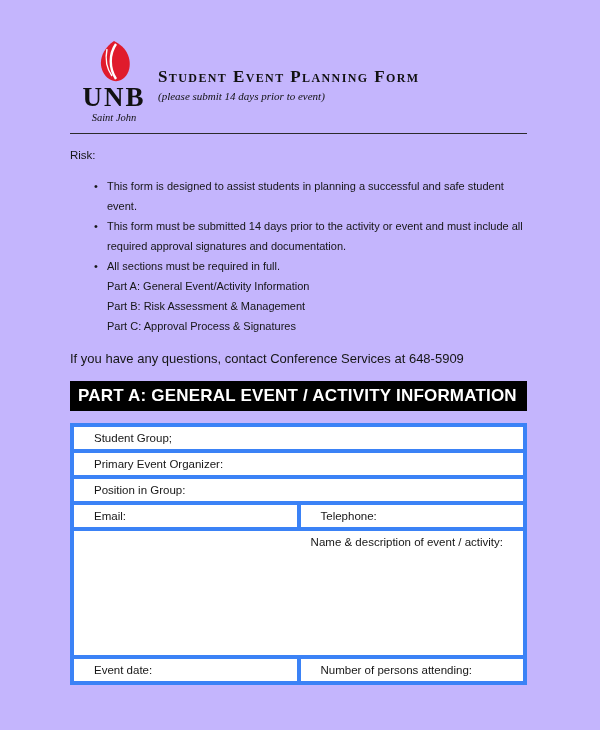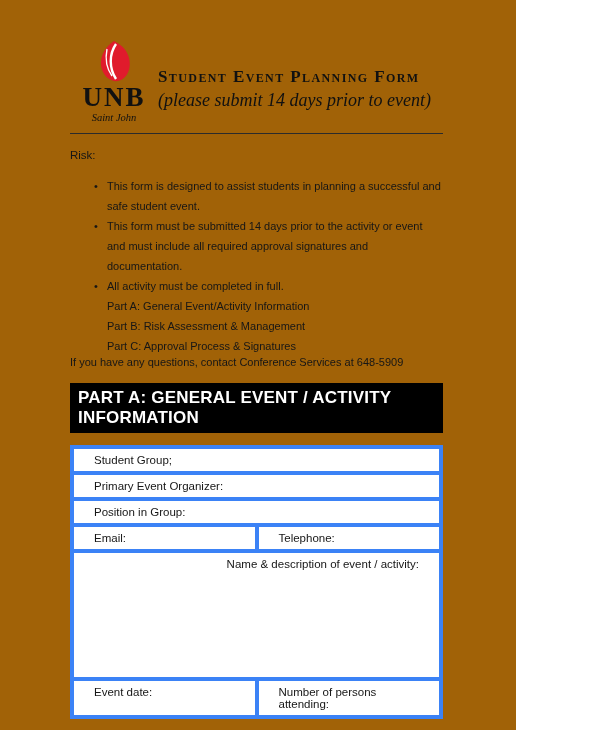--- a/index.html
+++ b/index.html
@@ -1,21 +1,21 @@
 <!DOCTYPE html>
 <html><head>
 <meta charset="utf-8">
 <style>
   * { margin: 0; padding: 0; box-sizing: border-box; }
   html, body { background: #ffffff; }
   .page {
     position: relative;
-    width: 516px;
+    width: 600px;
     height: 730px;
-    background: #a16207;
+    background: #c4b5fd;
     font-family: "Liberation Sans", sans-serif;
     color: #161616;
     padding: 40px 73px 0 70px;
     overflow: hidden;
   }
 
   
   .header { display: flex; align-items: flex-start; }
   .logo { width: 88px; flex: 0 0 auto; text-align: center; }
   .logo-flame { display: block; margin: 0 auto; }
@@ -30,33 +30,33 @@
   }
   .title-block { flex: 1 1 auto; text-align: left; padding-top: 27px; }
   .form-title {
     font-family: "Liberation Serif", serif;
     font-variant: small-caps;
     font-size: 17px; font-weight: bold; letter-spacing: 1.4px;
     color: #111;
   }
   .form-subtitle {
     font-family: "Liberation Serif", serif;
-    font-style: italic; font-size: 18px; margin-top: 3px; color: #111;
+    font-style: italic; font-size: 11px; margin-top: 3px; color: #111;
   }
   .rule { border: none; border-top: 1.2px solid #2b2b2b; margin-top: 10px; }
 
   
   .notes-label { font-size: 11.5px; margin-top: 15px; }
   .notes-list { list-style: none; margin-top: 15px; font-size: 11px; line-height: 20px; }
   .notes-list > li { position: relative; padding-left: 37px; }
   .bullet-li::before {
     content: "\2022";
     position: absolute; left: 24px; top: 0;
   }
-  .contact-line { font-size: 11px; }
+  .contact-line { font-size: 13px; margin-top: 15px; }
 
   
   .section-bar {
     margin-top: 15px;
     background: #000000; color: #ffffff;
     font-size: 17px; font-weight: bold;
     letter-spacing: 0.2px;
     padding: 5px 8px;
   }
 
@@ -99,21 +99,21 @@
   <section>
     <div class="notes-label">Risk:</div>
     <ul class="notes-list">
       <li class="bullet-li">
         <span>This form is designed to assist students in planning a successful and safe student event.</span>
       </li>
       <li class="bullet-li">
         <span>This form must be submitted 14 days prior to the activity or event and must include all required approval signatures and documentation.</span>
       </li>
       <li class="bullet-li">
-        <span>All activity must be completed in full.</span>
+        <span>All sections must be required in full.</span>
         <div>Part A: General Event/Activity Information</div>
         <div>Part B: Risk Assessment &amp; Management</div>
         <div>Part C: Approval Process &amp; Signatures</div>
       </li>
     </ul>
     <div class="contact-line">If you have any questions, contact Conference Services at 648-5909</div>
   </section>
 
   <div class="section-bar" style="background: rgb(0, 0, 0); color: rgb(255, 255, 255);">PART A: GENERAL EVENT / ACTIVITY INFORMATION</div>
 

